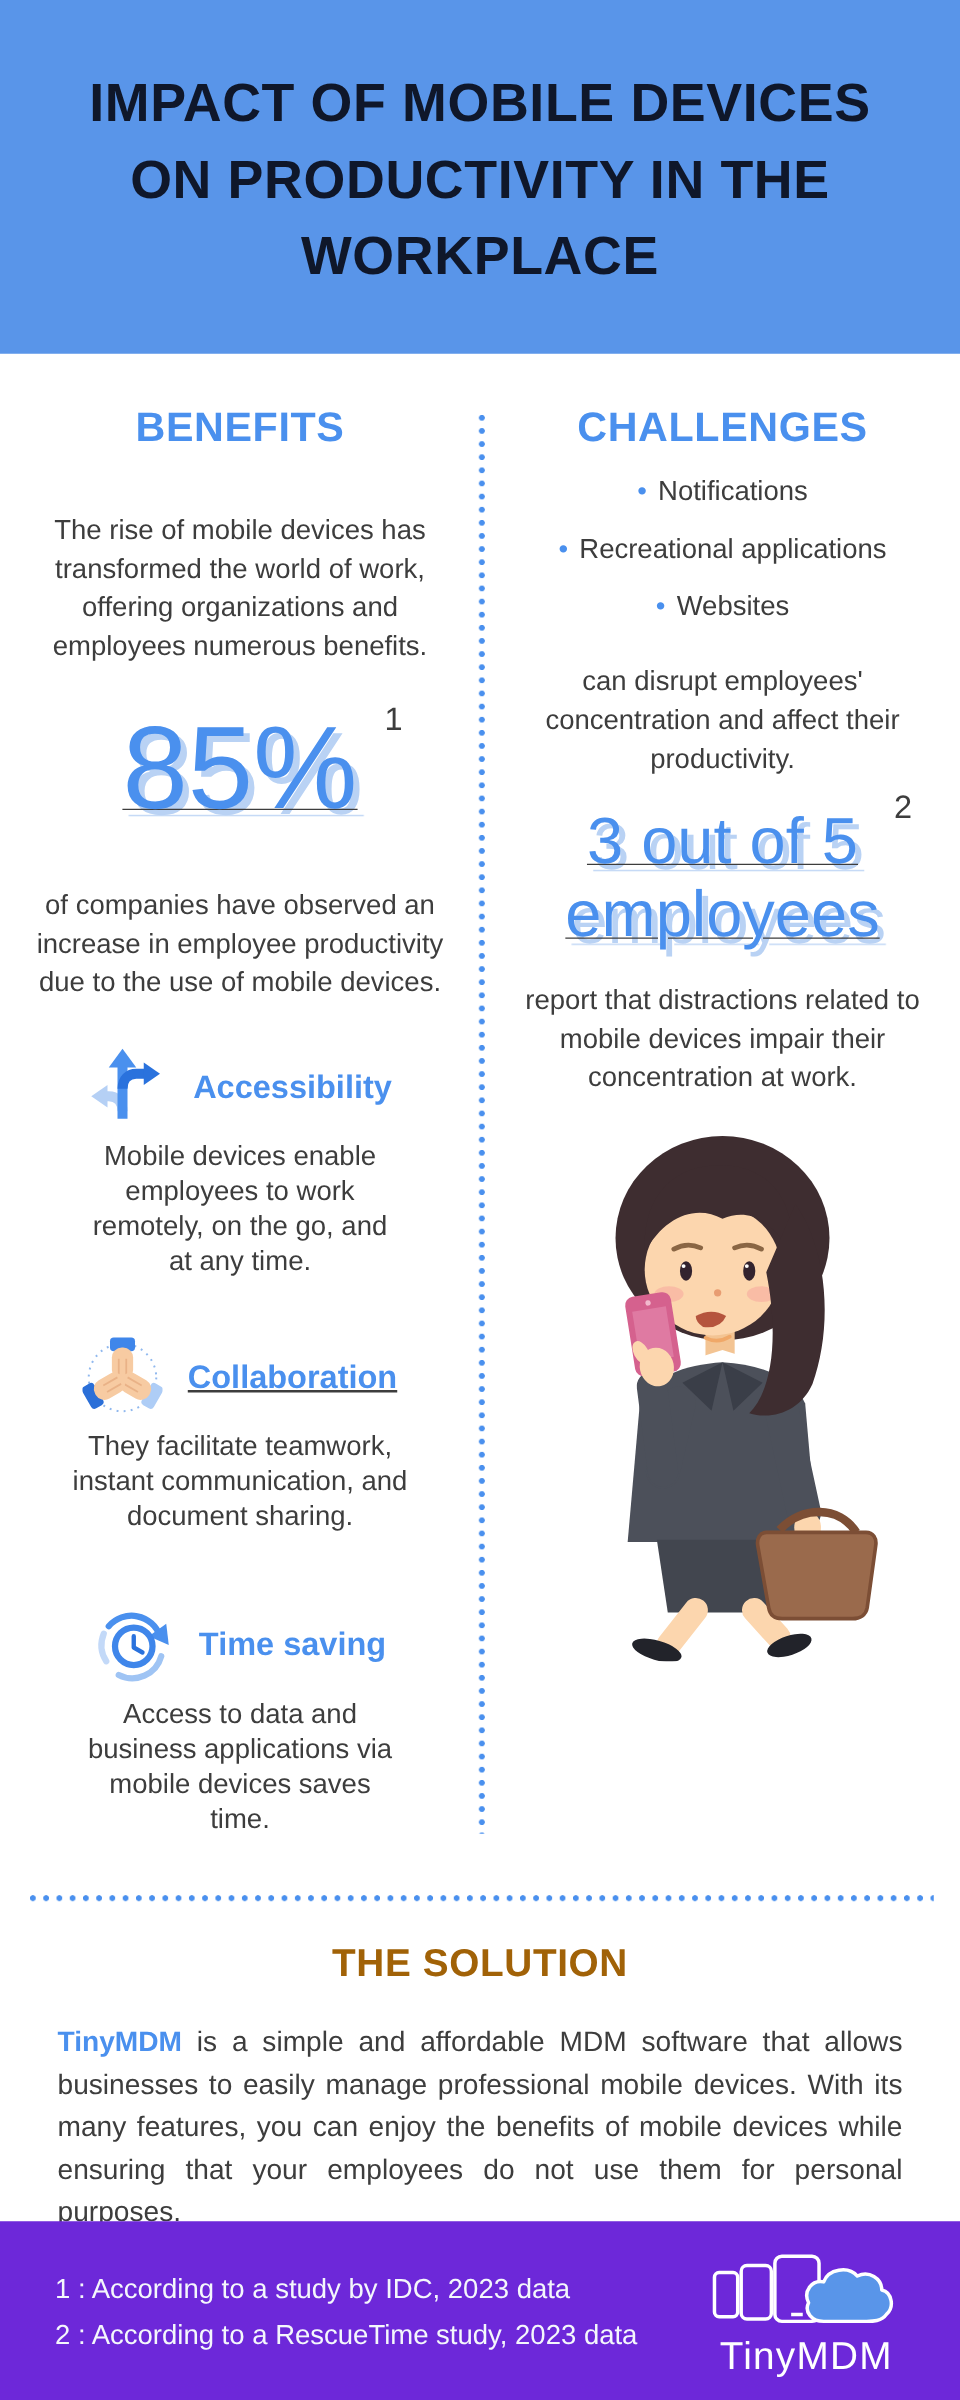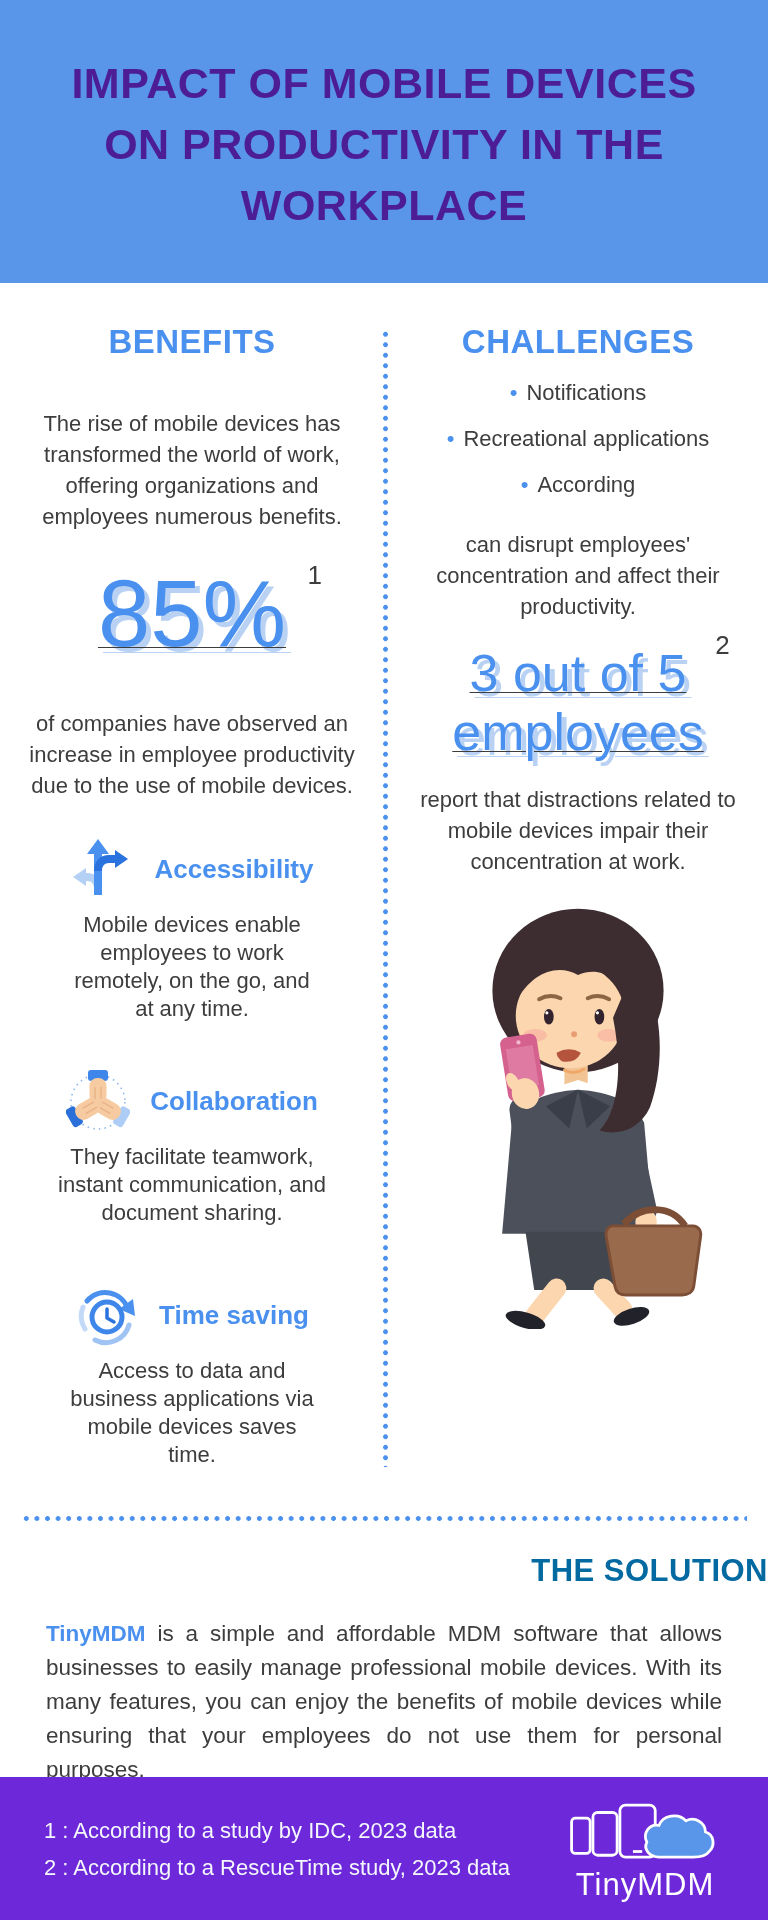--- a/index.html
+++ b/index.html
@@ -8,21 +8,21 @@
     font-family:"Liberation Sans","DejaVu Sans",sans-serif;
     color:#3d3d3d;background:#ffffff;
   }
   
   .header{
     height:283px;background:#5995e9;box-sizing:border-box;
     display:flex;flex-direction:column;justify-content:center;
     text-align:center;padding-top:6px;
   }
   .header .t-line{
-    color:#4c1d95;font-size:43px;font-weight:700;line-height:61px;
+    color:#0f172a;font-size:43px;font-weight:700;line-height:61px;
     letter-spacing:.5px;
   }
   
   .main{position:relative;height:1233px;}
   .v-divider{
     position:absolute;left:383px;top:46px;width:5px;height:1138px;
     background:radial-gradient(circle,#4a90ee 2.1px,rgba(0,0,0,0) 2.6px) 0 0/5px 10.5px repeat-y;
   }
   .col{position:absolute;top:0;}
   .col-left{left:0;width:384px;}
@@ -50,21 +50,21 @@
     position:absolute;color:#3d3d3d;font-size:26px;font-weight:400;
     text-shadow:none;
   }
   .sup-1{right:-36px;top:-6px;}
   .sup-2{right:-26px;top:-14px;}
   .stat-caption-l{margin-top:46px;width:336px;}
   
   .item-row{
     margin-top:36px;display:flex;align-items:center;justify-content:center;gap:20px;
   }
-  .item-row.row-2{margin-top:46px;}
+  .item-row.row-2{margin-top:46px;text-decoration:underline;}
   .item-row.row-3{margin-top:56px;}
   .item-icon{width:64px;height:64px;flex:0 0 auto;}
   .item-title{color:#4a90ee;font-size:26px;font-weight:700;}
   .item-text{margin-top:10px;font-size:22px;line-height:28px;}
   .it-1{width:256px;}
   .it-2{width:276px;}
   .it-3{width:256px;}
   
   .bullets{margin-top:16px;}
   .bullet{
@@ -76,21 +76,21 @@
   .stat-r{margin-top:22px;}
   .stat-r .stat-big{font-size:52px;line-height:59px;}
   .stat-caption-r{margin-top:22px;width:344px;}
   .illustration{margin-top:24px;text-align:center;}
   
   .h-divider{
     width:726px;height:5px;margin:0 auto;
     background:radial-gradient(circle,#4a90ee 2.1px,rgba(0,0,0,0) 2.6px) 0 0/10.6px 5px repeat-x;
   }
   .solution-heading{
-    margin-top:32px;text-align:right;color:#0369a1;
+    margin-top:32px;text-align:center;color:#a16207;
     font-size:31px;font-weight:700;letter-spacing:.5px;
   }
   .solution-para{
     margin:28px 46px 0 46px;font-size:22.5px;line-height:34px;
     text-align:justify;color:#3d3d3d;
   }
   .brand{color:#4a90ee;font-weight:700;}
   
   .footer{
     position:absolute;left:0;bottom:0;width:768px;height:143px;
@@ -188,21 +188,21 @@
         <div class="bullet">
           <span class="dot">•</span>
           <span>Notifications</span>
         </div>
         <div class="bullet">
           <span class="dot">•</span>
           <span>Recreational applications</span>
         </div>
         <div class="bullet">
           <span class="dot">•</span>
-          <span>According</span>
+          <span>Websites</span>
         </div>
       </div>
 
       <p class="para bullets-caption">can disrupt employees' concentration and affect their productivity.</p>
 
       <div class="stat-wrap stat-r">
         <span class="stat-inner">
           <span class="stat-big">3 out of 5</span><br>
           <span class="stat-big">employees</span>
           <span class="stat-sup sup-2">2</span>

